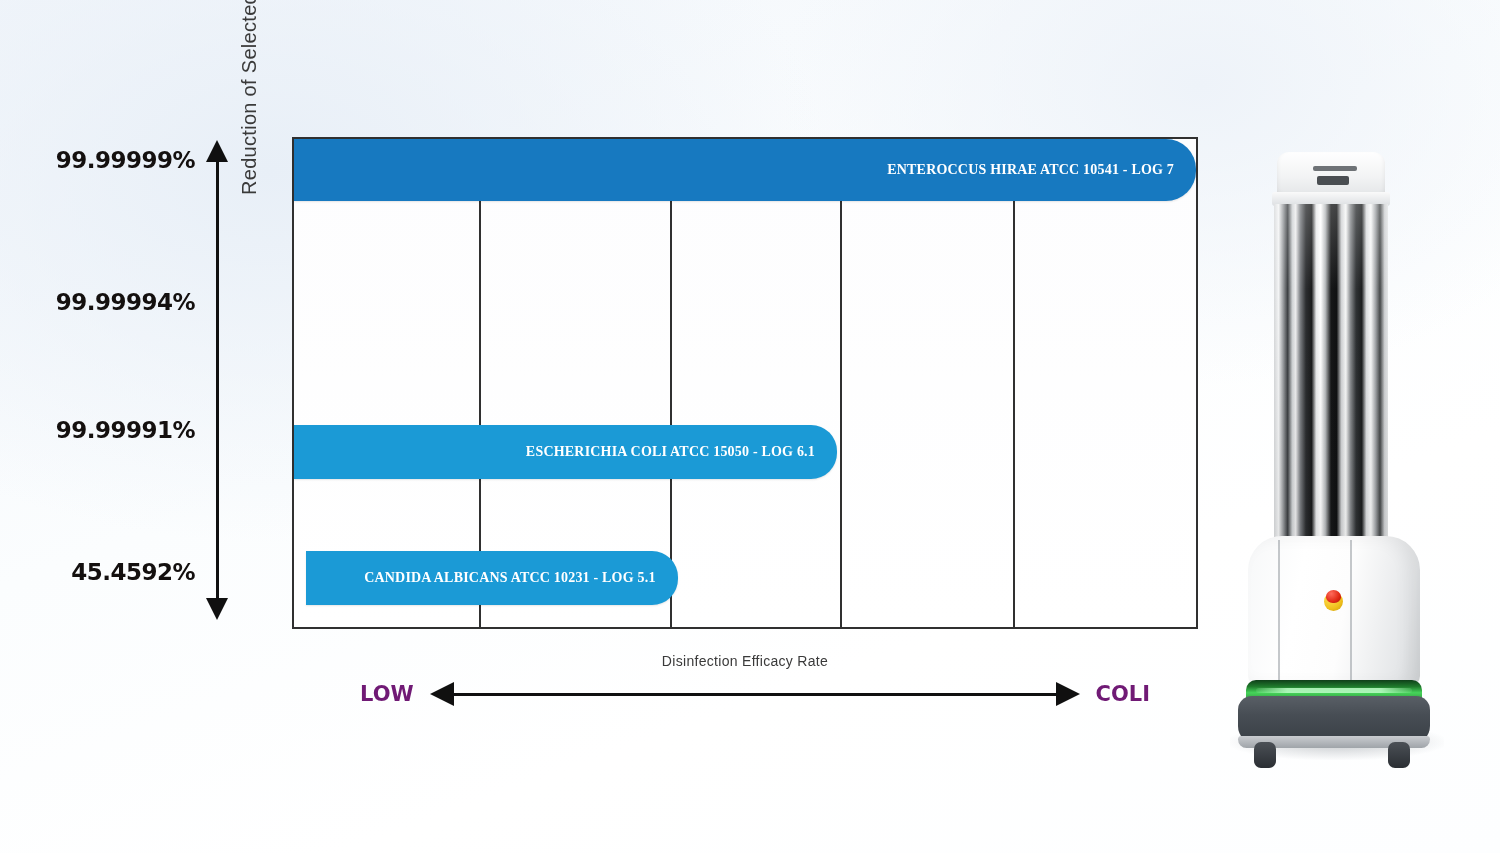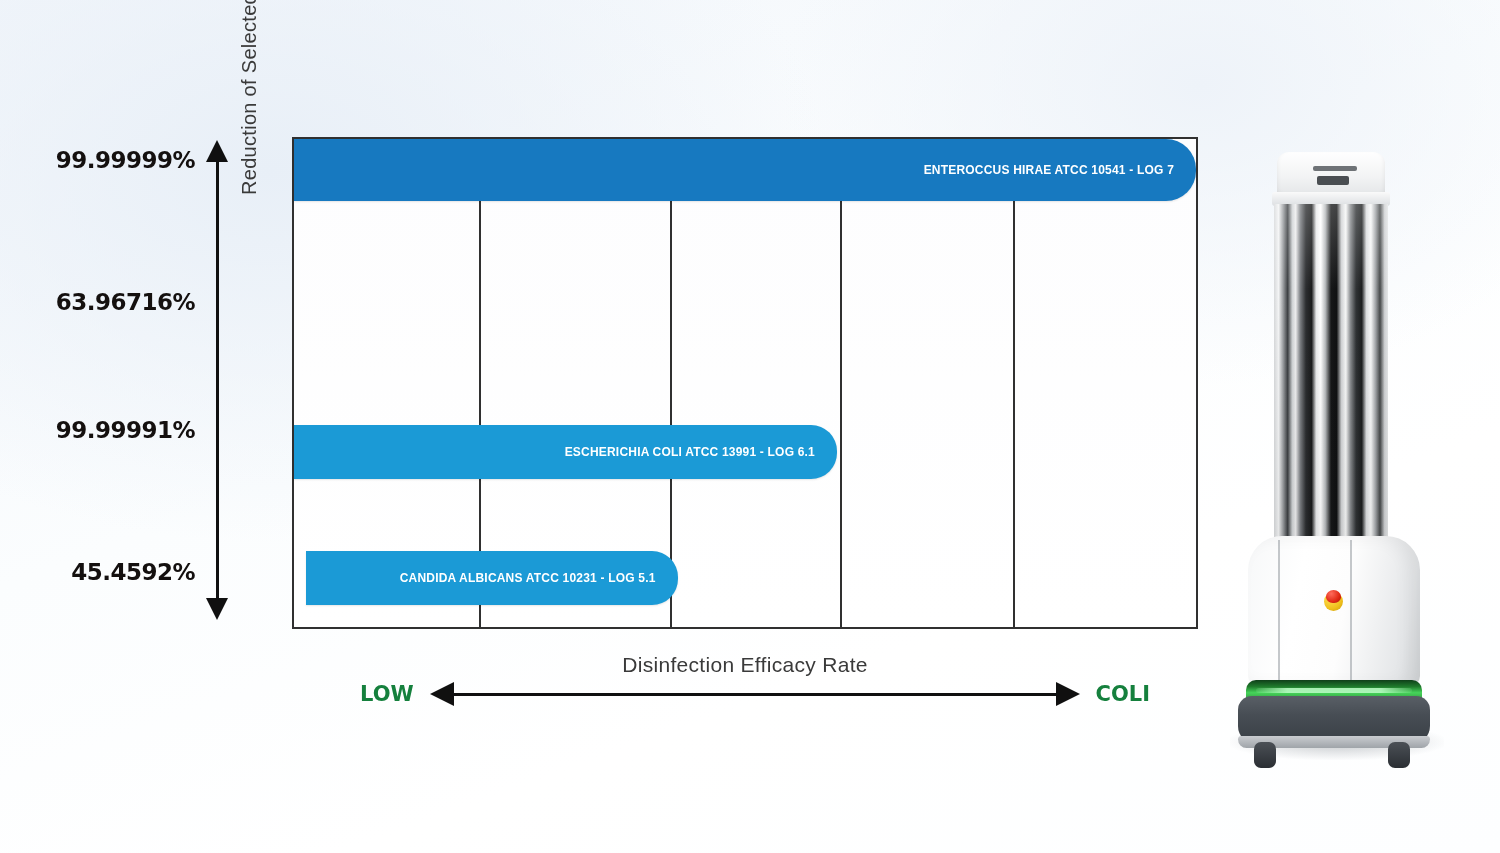--- a/index.html
+++ b/index.html
@@ -123,54 +123,54 @@
     position: absolute;
     left: 0;
     border-radius: 0 26px 26px 0;
     display: flex;
     align-items: center;
     justify-content: flex-end;
     padding-right: 22px;
     box-shadow: 0 1px 2px rgba(0,0,0,0.10);
   }
   .bar-label {
-    font-family: Liberation Sans, sans-serif;
+    font-family: Liberation Serif, serif;
     font-weight: 700;
-    font-size: 12px;
+    font-size: 14px;
     letter-spacing: 0.2px;
     color: #ffffff;
     white-space: nowrap;
   }
 
   
   .x-axis-title {
     position: absolute;
     left: 292px;
     top: 653px;
     width: 906px;
     text-align: center;
     font-family: "Liberation Sans", sans-serif;
-    font-size: 21px;
+    font-size: 14px;
     color: #3a3a3a;
     letter-spacing: 0.3px;
   }
   .x-arrow-row {
     position: absolute;
     left: 360px;
     top: 676px;
     width: 790px;
     height: 36px;
     display: flex;
     align-items: center;
   }
   .x-end-label {
     font-family: "DejaVu Sans", sans-serif;
     font-weight: 700;
     font-size: 21px;
-    color: #15803d;
+    color: #701a75;
     letter-spacing: 0px;
     white-space: nowrap;
   }
   .x-arrow {
     position: relative;
     flex: 1;
     height: 30px;
     margin: 0 16px;
   }
   .x-arrow .shaft {
@@ -359,21 +359,21 @@
   .robot .wheel.w1 { left: 32px; }
   .robot .wheel.w2 { left: 166px; }
 </style>
 </head>
 <body>
 
 <div id="root">
 
   <div class="y-labels">
     <div class="y-label" style="top:30px">99.99999%</div>
-    <div class="y-label" style="top:172px">63.96716%</div>
+    <div class="y-label" style="top:172px">99.99994%</div>
     <div class="y-label" style="top:300px">99.99991%</div>
     <div class="y-label" style="top:442px">45.4592%</div>
   </div>
 
   <div class="y-axis-arrow">
     <div class="head-up"></div>
     <div class="shaft"></div>
     <div class="head-down"></div>
   </div>
 
@@ -384,21 +384,21 @@
     <div class="gridline" style="left:41.7%"></div>
     <div class="gridline" style="left:60.5%"></div>
     <div class="gridline" style="left:79.7%"></div>
 
     <div class="bar" style="top:0px;height:62px;width:100%;background:#1779c0;border-radius:0 30px 30px 0;">
       <span class="bar-label">ENTEROCCUS HIRAE ATCC 10541 - LOG 7</span>
     </div>
 
 
     <div class="bar" style="top:286px;height:54px;width:60.2%;background:#1b9ad6;">
-      <span class="bar-label">ESCHERICHIA COLI ATCC 13991 - LOG 6.1</span>
+      <span class="bar-label">ESCHERICHIA COLI ATCC 15050 - LOG 6.1</span>
     </div>
 
     <div class="bar" style="top:412px;height:54px;width:41.2%;background:#1b9ad6;margin-left:12px;">
       <span class="bar-label">CANDIDA ALBICANS ATCC 10231 - LOG 5.1</span>
     </div>
   </div>
 
   <div class="x-axis-title">Disinfection Efficacy Rate</div>
 
   <div class="x-arrow-row">

